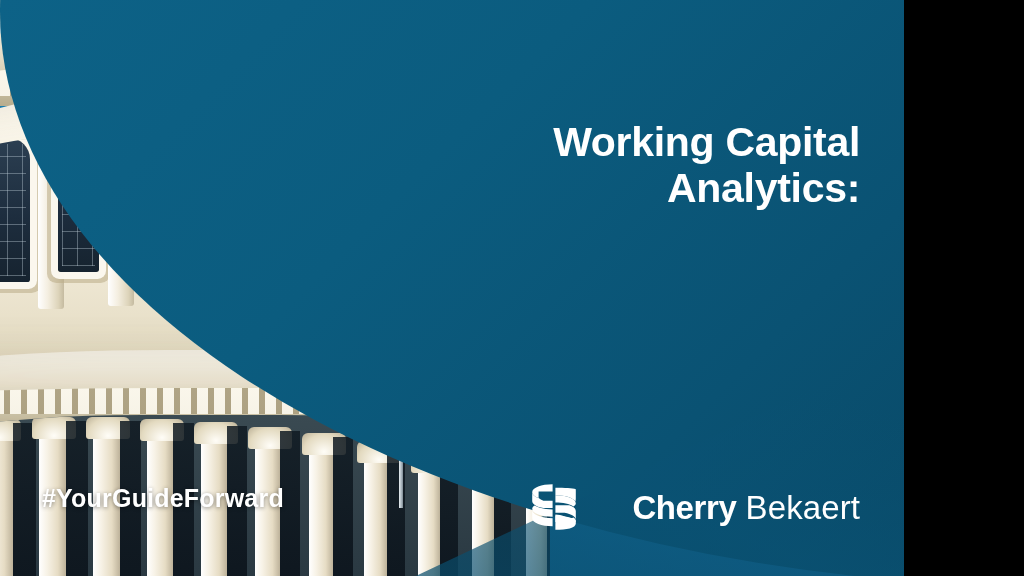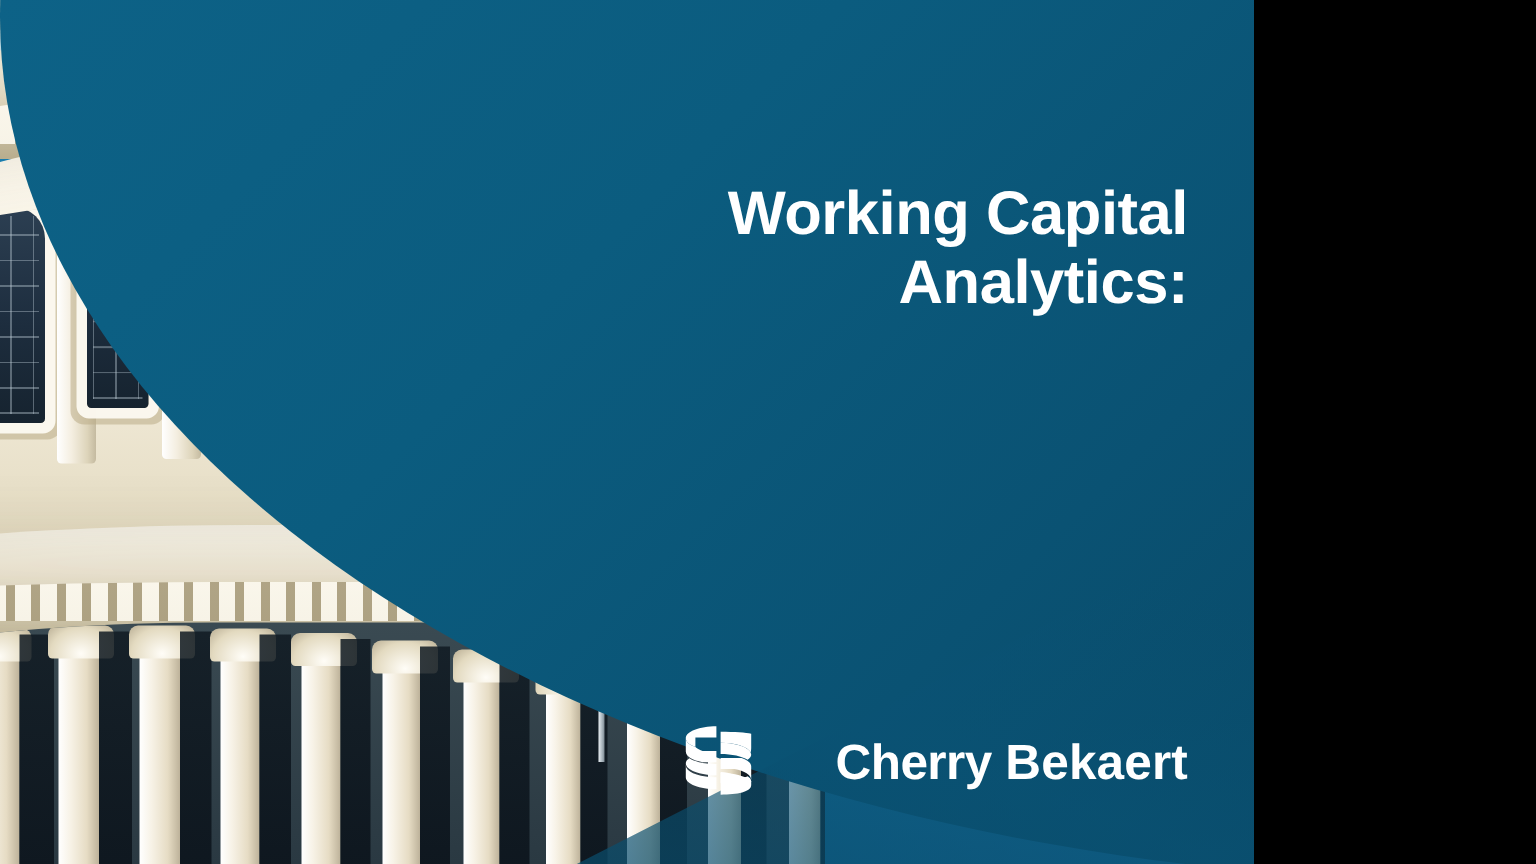--- a/index.html
+++ b/index.html
@@ -2,21 +2,21 @@
 <html><head>
 <meta charset="utf-8">
 <style>
   html, body {
     margin: 0;
     padding: 0;
     background: #000;
   }
   #stage {
     position: relative;
-    width: 836px;
+    width: 904px;
     height: 576px;
     overflow: hidden;
     font-family: "Liberation Sans", sans-serif;
     background: #0f766e;
   }
 
   
   .photo {
     position: absolute;
     inset: 0;
@@ -284,21 +284,21 @@
     gap: 16px;
   }
   .logo-mark { width: 52px; height: 50px; display:block; }
   .logo-word {
     color: #ffffff;
     font-size: 33px;
     line-height: 1;
     white-space: nowrap;
   }
   .logo-word .b1 { font-weight: 700; letter-spacing: -0.4px; margin-left: 36px; }
-  .logo-word .b2 { font-weight: 700; letter-spacing: 0.1px; }
+  .logo-word .b2 { font-weight: 400; letter-spacing: 0.1px; }
 </style>
 </head>
 <body>
 
 <div id="stage">
 
   <div class="photo">
     <div class="sky"></div>
 
     <div class="capitol">
@@ -406,20 +406,21 @@
     </svg>
   </div>
 
   <div class="teal-panel"></div>
   <div class="teal-veil"></div>
 
   <div class="content">
     <h1 class="headline">Working Capital Analytics:</h1>
   </div>
 
+  <div class="hashtag">#YourGuideForward</div>
 
   <div class="logo">
     <svg class="logo-mark" viewBox="0 0 52 50">
       <g fill="#ffffff">
         <path d="M24.6,2.2 C13.5,2.2 4.2,5.6 4.2,10.2 C4.2,12.6 6.6,14.6 10.6,16.0
                  L10.6,9.6 L24.6,9.6 Z"></path>
         <path d="M10.6,16.0 C6.6,14.6 4.2,12.6 4.2,10.2 L4.2,19.0
                  C4.2,22.2 8.6,24.9 15.4,26.1 L24.6,26.1 L24.6,18.7
                  L15.4,18.7 C13.6,18.0 11.9,17.1 10.6,16.0 Z"></path>
         <path d="M4.2,26.8 C4.2,31.4 13.5,34.8 24.6,34.8 L24.6,27.4

